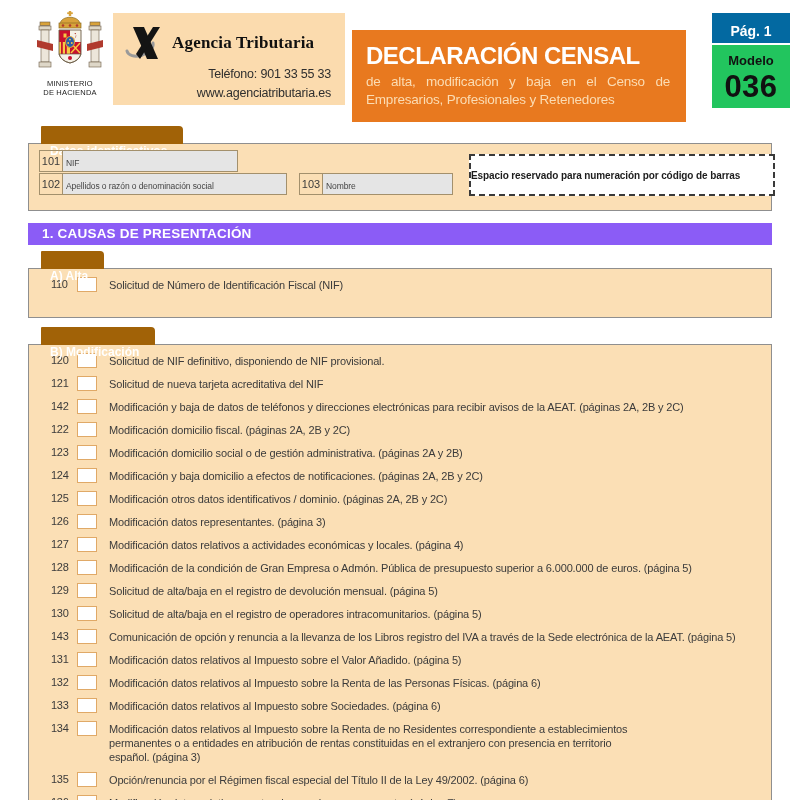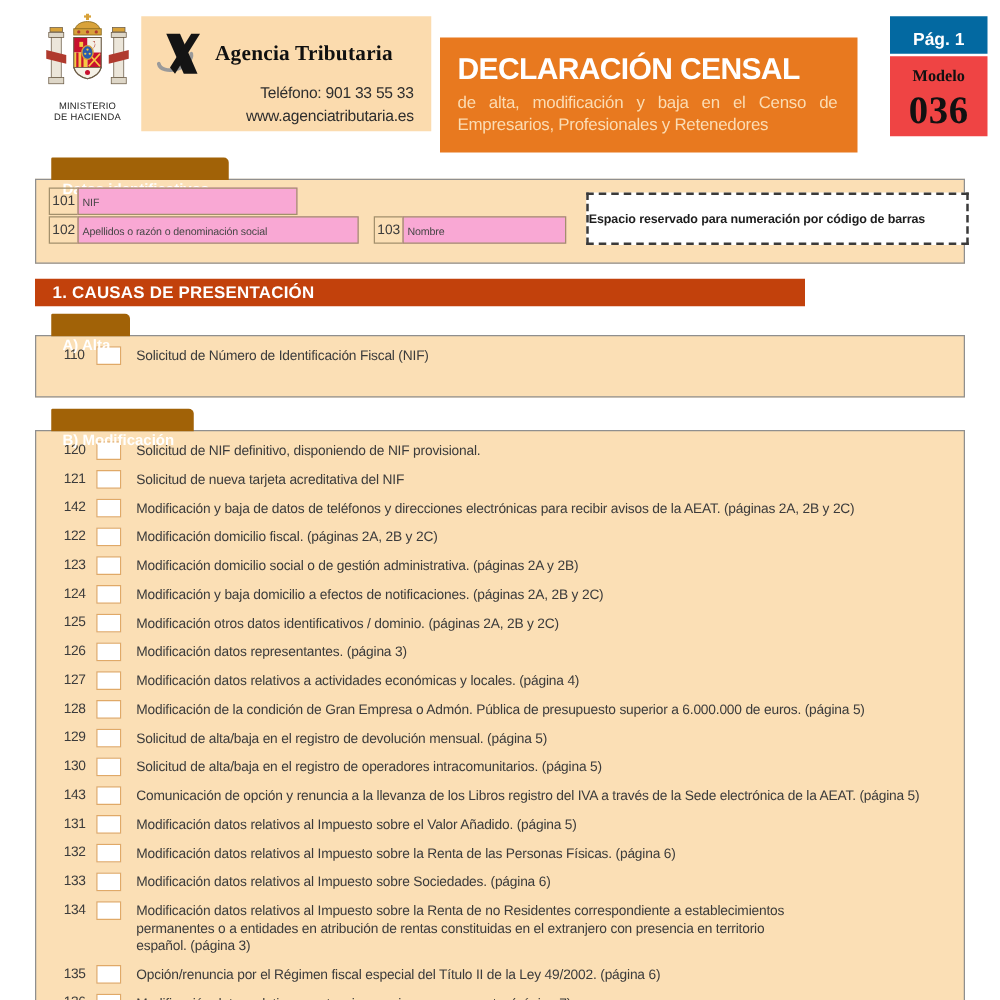--- a/index.html
+++ b/index.html
@@ -16,39 +16,39 @@
   .agency-name { font-family:"Liberation Serif", serif; font-weight:bold; font-size:17px; color:#101010; letter-spacing:0.2px; }
   .agency-contact { text-align:right; padding-right:14px; margin-top:4px; font-size:12.5px; color:#2e2e2e; line-height:1.5; letter-spacing:-0.2px; }
 
   .title-box { position:absolute; left:352px; top:30px; width:334px; height:92px; background:#E8791F; padding:13px 16px 0 14px; }
   .form-title { color:#ffffff; font-size:24px; font-weight:bold; letter-spacing:-0.5px; line-height:1.05; }
   .form-subtitle { margin-top:5px; color:#FBDCB3; font-size:13.5px; line-height:1.3; letter-spacing:-0.2px; }
   .sub-l1 { text-align:justify; text-align-last:justify; }
 
   .model-col { position:absolute; left:712px; top:13px; width:78px; }
   .pag-badge { background:#0369a1; color:#fff; font-weight:bold; font-size:14px; text-align:center; padding:10px 0 4px; }
-  .model-box { background:#ef4444; text-align:center; margin-top:2px; padding:8px 0 6px;font-family:Liberation Serif, serif; }
+  .model-box { background:#22c55e; text-align:center; margin-top:2px; padding:8px 0 6px; }
   .model-label { font-size:13px; font-weight:bold; color:#111; }
   .model-number { font-size:31px; font-weight:bold; color:#111; line-height:1.0; margin-top:3px; letter-spacing:0.5px; }
 
   
   .panel { position:absolute; left:28px; width:744px; background:#FBDFB5; border:1px solid #8F8F8F; }
   .tab { position:absolute; top:-18px; left:12px; height:18px; background:#a16207; color:#fff;
          font-weight:bold; font-size:12px; line-height:18px; padding:16px 16px 0 9px; border-radius:1px 4px 0 0; }
   .ident-panel { top:143px; height:68px; }
   .alta-panel  { top:268px; height:50px; }
   .mod-panel   { top:344px; height:470px; }
 
-  .section-bar { position:absolute; left:28px; top:223px; width:616px; height:22px; background:#c2410c;
+  .section-bar { position:absolute; left:28px; top:223px; width:744px; height:22px; background:#8b5cf6;
                  color:#fff; font-weight:bold; font-size:13.5px; line-height:22px; padding-left:14px; letter-spacing:0.2px; }
 
   
   .f-code { position:absolute; width:24px; height:22px; border:1px solid #A3906C; font-size:11px;
             color:#3b3b3b; text-align:center; line-height:21px; }
-  .f-input { position:absolute; height:22px; background:#f9a8d4; border:1px solid #A3906C; padding:1px 0 0 3px; }
+  .f-input { position:absolute; height:22px; background:#e5e5e5; border:1px solid #A3906C; padding:1px 0 0 3px; }
   .f-label { font-size:8.5px; color:#454545; letter-spacing:-0.1px; }
   .barcode-box { position:absolute; left:440px; top:10px; width:306px; height:42px; background:#fff;
                  border:2px dashed #3a3a3a; display:flex; align-items:center; justify-content:flex-start;
                  font-size:10px; font-weight:bold; color:#1d1d1d; text-align:center; letter-spacing:-0.1px; }
 
   
   .rows { padding:8px 10px 0 10px; }
   .row { display:flex; align-items:flex-start; margin-bottom:8px; }
   .row-code { flex:none; width:22px; font-size:11px; line-height:15px; color:#3b3b3b; letter-spacing:-0.3px;margin-left:12px; }
   .row-box { flex:none; width:20px; height:15px; background:#fff; border:1px solid #E0A967; margin:0 12px 0 4px; }

